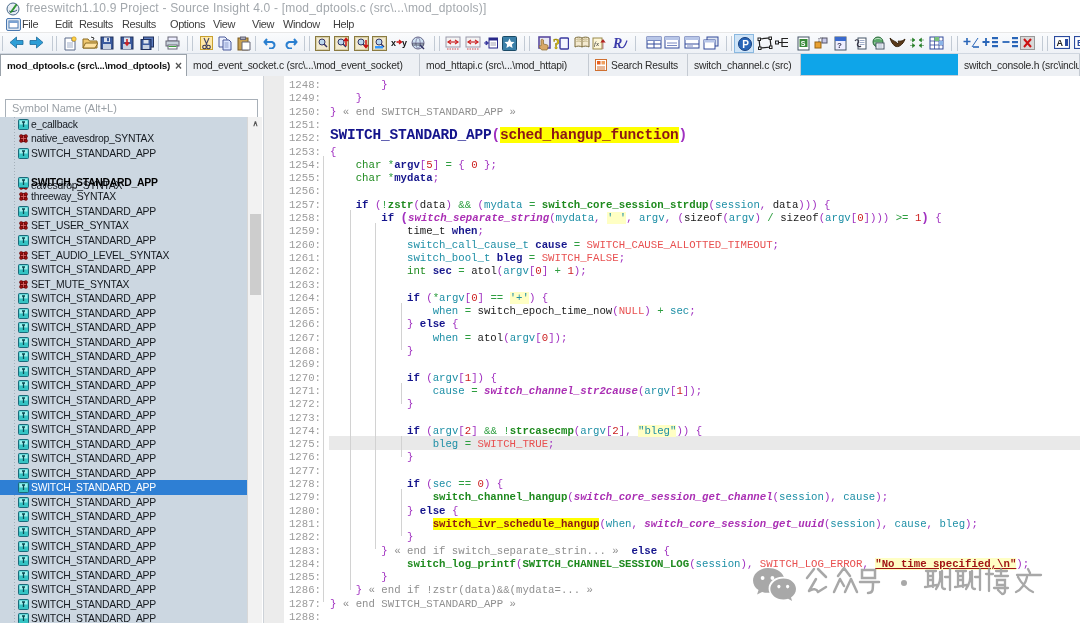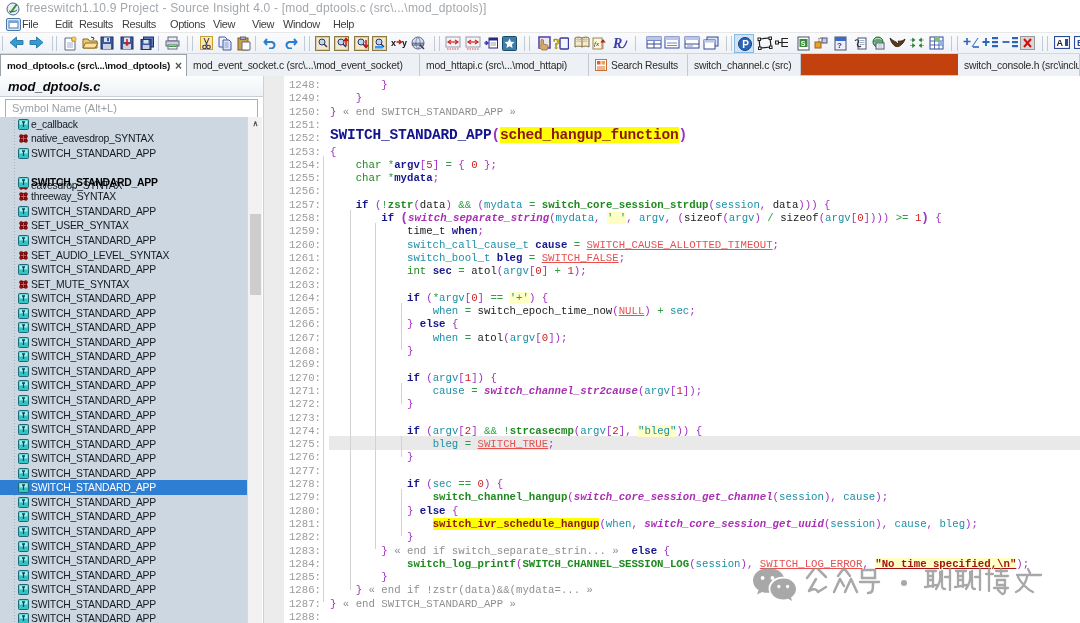--- a/index.html
+++ b/index.html
@@ -5,21 +5,21 @@
 #root { position:relative; width:1080px; height:623px; }
 #titlebar { position:absolute; left:0; top:0; width:1080px; height:17px; background:#ffffff; }
 #titletxt { position:absolute; left:26px; top:1px; font-size:12px; color:#a3a8ad; letter-spacing:0.2px; }
 #menubar { position:absolute; left:0; top:17px; width:1080px; height:16px; background:#ffffff; border-bottom:1px solid #e8e8e8; }
 .mi { position:absolute; top:1px; font-size:11px; letter-spacing:-0.4px; color:#404040; }
 #toolbar { position:absolute; left:0; top:33px; width:1080px; height:21px; background:linear-gradient(#fafbfd,#eef1f6); border-bottom:1px solid #d0d7e0; }
 .tbi { position:absolute; top:3px; height:16px; }
 .tbi svg { display:block; }
 .tbsep { position:absolute; top:3px; width:1px; height:15px; background:#c2cad4; }
 .tbsel { position:absolute; left:734px; top:1px; width:20px; height:19px; background:#cfe4f7; border:1px solid #89b8e0; }
-#tabbar { position:absolute; left:0; top:54px; width:1080px; height:22px; background:#c2410c; border-bottom:1px solid #c8ced6; }
+#tabbar { position:absolute; left:0; top:54px; width:1080px; height:22px; background:#0ea5e9; border-bottom:1px solid #c8ced6; }
 .tab { position:absolute; top:0; height:22px; background:#edf0f4; border-right:1px solid #c4cad2; display:flex; align-items:center; padding:0 6px; font-size:10.3px; letter-spacing:-0.2px; color:#2a2a2a; white-space:nowrap; overflow:hidden; }
 .tab.active { background:#ffffff; border:1px solid #9aa2aa; border-bottom:none; color:#111; font-weight:bold; font-size:9.9px; }
 .tclose { margin-left:5px; color:#555; font-size:12px; }
 #panel { position:absolute; left:0; top:76px; width:263px; height:547px; background:#ffffff; }
 #pdivider { position:absolute; left:263px; top:76px; width:21px; height:547px; background:#ececec; border-left:1px solid #cdd2d8; }
 #ptitle { position:absolute; left:0; top:0; width:100%; height:21px; background:linear-gradient(#fcfdfe,#eef2f6); border-bottom:1px solid #c8ced6; }
 #ptitle span { position:absolute; left:8px; top:3px; font-size:13px; font-weight:bold; font-style:italic; color:#0a0a0a; }
 #pinput { position:absolute; left:5px; top:23px; width:253px; height:22px; background:#fff; border:1px solid #a8b0b8; }
 #pinput span { position:absolute; left:6px; top:2px; font-size:11px; color:#9aa0a6; }
 #plist { position:absolute; left:0px; top:41px; width:247px; height:506px; background:#ccd7e1; overflow:hidden; }
@@ -40,21 +40,21 @@
 .code { position:absolute; left:46px; color:#1a1a1a; }
 .code.big { font-size:14.5px; letter-spacing:-0.2px; }
 .fn { color:#14148c; font-weight:bold; }
 .pb { color:#a030c0; font-weight:bold; }
 .k { color:#14148c; font-weight:bold; }
 .g { color:#1e8a1e; }
 .o { color:#2e9e40; }
 .p { color:#a030c0; }
 .P { color:#a030c0; font-weight:bold; font-size:12.5px; }
 .n { color:#cc2020; }
-.c { color:#e85050;text-decoration:underline; }
+.c { color:#e85050; }
 .t { color:#1e8fa6; }
 .d { color:#16168c; font-weight:bold; }
 .gf { color:#1e8a1e; font-weight:bold; }
 .fi { color:#aa2fb4; font-weight:bold; font-style:italic; }
 .gy { color:#8f8f8f; }
 .str { color:#1e8fa6; background:#ffffc4; }
 .hl { color:#8c1616; font-weight:bold; background:#ffff00; }
 .strR { color:#a01414; font-weight:bold; background:#ffffc4; text-decoration:underline; }
 #wmark { position:absolute; left:751px; top:566px; display:flex; align-items:flex-start; opacity:0.78; }
 </style></head>
@@ -476,23 +476,20 @@
         <span class="tabtxt">Search Results</span>
       </div>
 <div class="tab" style="left:688px;width:113px">
         <span class="tabtxt">switch_channel.c (src)</span>
       </div>
 <div class="tab" style="left:958px;width:122px">
         <span class="tabtxt">switch_console.h (src\include)</span>
       </div>
 </div>
 <div id="panel">
-  <div id="ptitle">
-        <span>mod_dptools.c</span>
-      </div>
   <div id="pinput">
         <span>Symbol Name (Alt+L)</span>
       </div>
   <div id="plist">
     <div id="ptree"></div>
     <div style="position:absolute;left:0;top:-117px;width:100%;height:740px">
 <div class="srow" style="top:117.0px">
             <span class="sic">
               <svg width="11" height="11" viewBox="0 0 11 11">
                 <rect x="0.5" y="0.5" width="10" height="10" rx="1" fill="#35c4c4" stroke="#1a6a7a"></rect>

